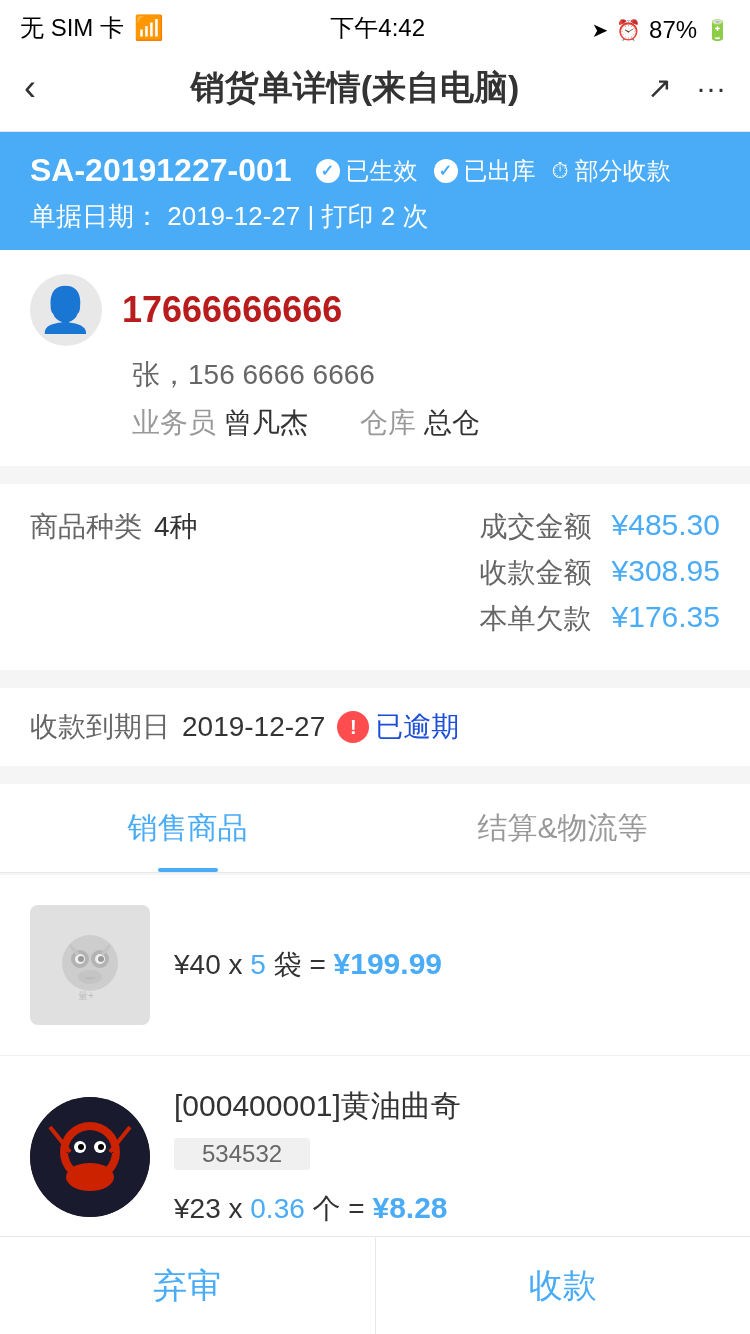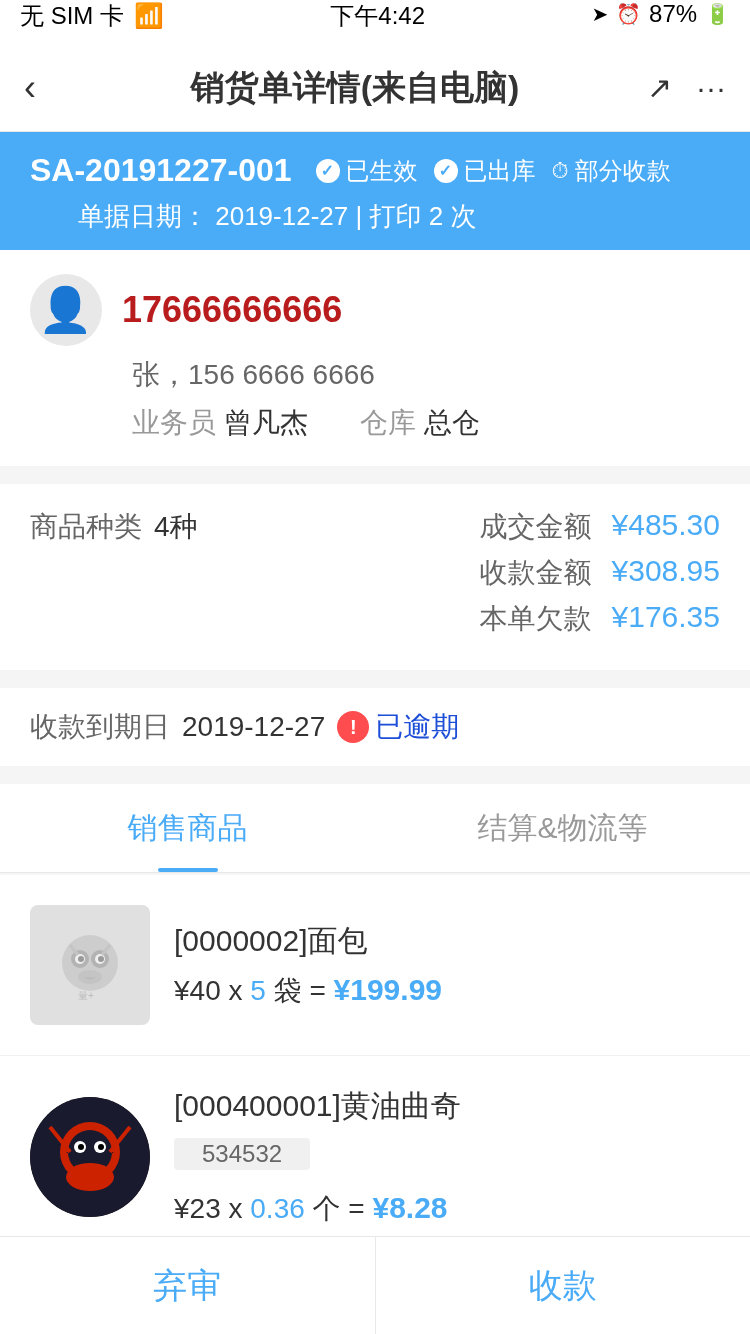--- a/index.html
+++ b/index.html
@@ -11,21 +11,21 @@
       background: #f5f5f5;
       font-size: 28px;
     }
 
     
     .status-bar {
       width: 750px;
       height: 44px;
       background: #fff;
       display: flex;
-      align-items: flex-start;
+      align-items: flex-end;
       justify-content: space-between;
       padding: 0 20px;
       font-size: 24px;
       font-weight: 500;
     }
     .status-left { display: flex; align-items: center; gap: 10px; }
     .status-right { display: flex; align-items: center; gap: 8px; }
 
     
     .nav-bar {
@@ -96,21 +96,20 @@
       font-weight: 700;
     }
     .badge-icon-clock {
       color: #fff;
       background: transparent;
       font-size: 22px;
     }
     .order-date {
       font-size: 26px;
       color: #fff;
-      margin-left: 48px;
     }
 
     
     .customer-section {
       background: #fff;
       padding: 24px 30px;
       margin-bottom: 2px;
     }
     .customer-row {
       display: flex;
@@ -455,23 +454,20 @@
         <circle cx="31" cy="34" r="3" fill="#555"></circle>
         <circle cx="51" cy="34" r="3" fill="#555"></circle>
         <ellipse cx="40" cy="52" rx="12" ry="7" fill="#aaa"></ellipse>
         <path d="M34 52 Q40 58 46 52" fill="#999" stroke="none"></path>
         <path d="M20 20 L28 30" stroke="#aaa" stroke-width="3"></path>
         <path d="M60 20 L52 30" stroke="#aaa" stroke-width="3"></path>
         <text x="28" y="74" font-size="10" fill="#999" font-family="Arial">量+</text>
       </svg>
     </div>
     <div class="product-info">
-      <div class="product-name">
-        <span>[0000002]</span><span>面包</span>
-      </div>
       <div class="product-price-row">
         <span>¥40</span>
         <span> x </span>
         <span class="price-highlight">5</span>
         <span>袋</span>
         <span> = </span>
         <span class="price-total">¥199.99</span>
       </div>
     </div>
   </div>

